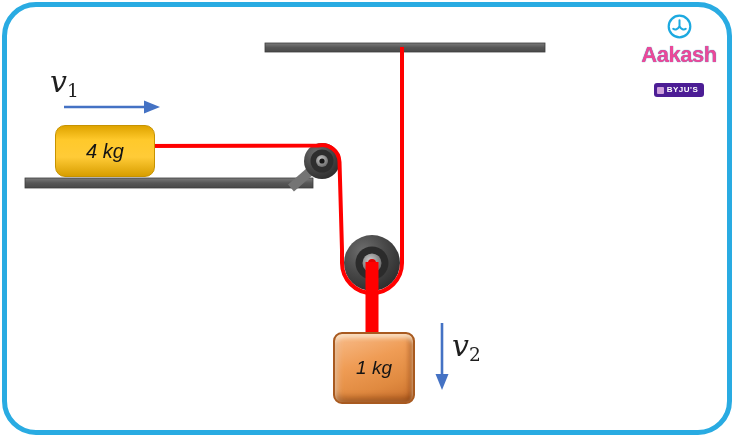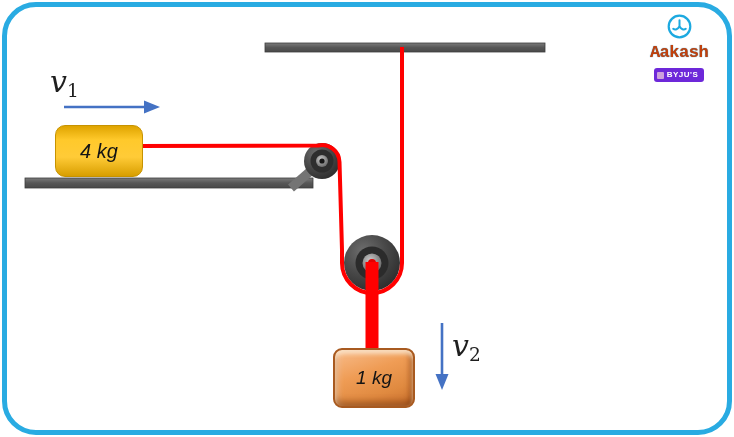--- a/index.html
+++ b/index.html
@@ -15,40 +15,39 @@
   .label{position:absolute;z-index:10;color:#1a1a1a;}
   .math{font-family:"DejaVu Serif", serif;font-style:italic;font-size:30px;color:#1f1f1f;}
   .math sub{font-style:normal;font-size:0.62em;vertical-align:-0.25em;font-family:"DejaVu Serif",serif;}
   .v1-label{left:50px;top:64px;width:112px;text-align:left;}
   .v2-label{left:452px;top:328px;text-align:right;}
   .block{
     position:absolute;z-index:8;display:flex;align-items:center;justify-content:center;
     font-style:italic;color:#141414;
   }
   .block-4kg{
-    left:55px;top:125px;width:88px;height:52px;border-radius:10px;font-size:20px;
+    left:55px;top:125px;width:100px;height:52px;border-radius:10px;font-size:20px;
     background:linear-gradient(180deg,#DFA400 0%,#FFC92B 28%,#FFCB37 62%,#D89E00 100%);
     border:1px solid #C79300;box-sizing:border-box;
   }
   .block-1kg{
-    left:333px;top:348px;width:82px;height:60px;border-radius:9px;font-size:19px;
+    left:333px;top:332px;width:82px;height:72px;border-radius:9px;font-size:19px;
     background:linear-gradient(160deg,#F8BD8C 0%,#EF9C55 40%,#E08A40 72%,#C96F2C 100%);
     border:2px solid #A85A20;box-sizing:border-box;
     box-shadow:inset 0 4px 4px rgba(255,235,210,.8), inset 0 -5px 6px rgba(110,45,0,.45),
                inset 4px 0 5px rgba(255,230,200,.4), inset -4px 0 5px rgba(120,50,0,.35);
   }
   .logo{position:absolute;right:12px;top:13px;width:86px;text-align:center;z-index:20;line-height:1;}
   .logo .brand{
-    display:block;font-weight:bold;font-size:17px;letter-spacing:-0.5px;color:#c2410c;margin-top:1px;
+    display:block;font-weight:bold;font-size:22px;letter-spacing:-0.5px;color:#ec4899;margin-top:1px;
     text-shadow:0 0 1px #1478a8;
-    font-family:Liberation Mono, monospace;
   }
   .logo .badge{
-    display:inline-block;background:#6d28d9;color:#ffffff;font-weight:bold;font-size:8px;
-    padding:3px 6px 3px 13px;border-radius:3px;margin-top:7px;position:relative;letter-spacing:.5px;
+    display:inline-block;background:#4c1d95;color:#ffffff;font-weight:bold;font-size:8px;
+    padding:3px 6px 3px 13px;border-radius:3px;margin-top:17px;position:relative;letter-spacing:.5px;
   }
   .logo .badge-tag{
     position:absolute;left:3px;top:4px;width:7px;height:7px;background:#CDA0DC;border-radius:1px;
   }
 </style>
 </head>
 <body>
 
 <div class="stage">
 

